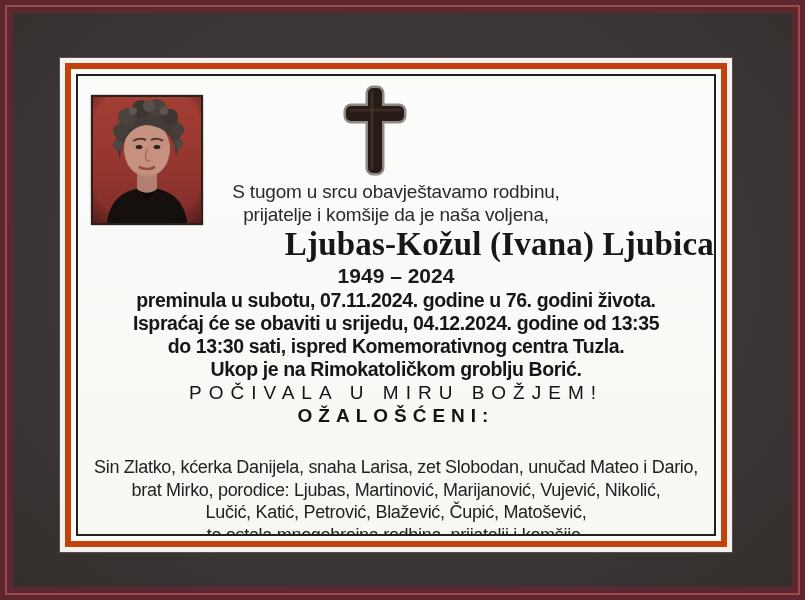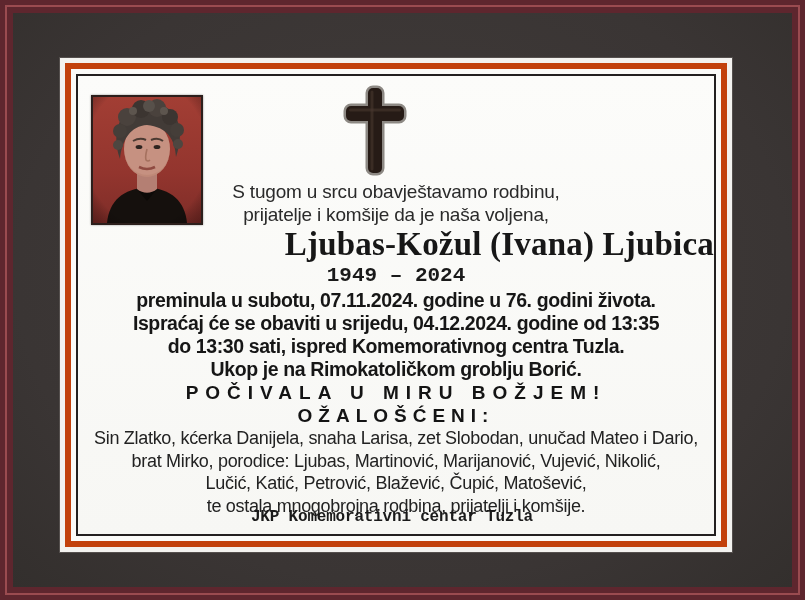--- a/index.html
+++ b/index.html
@@ -51,37 +51,37 @@
   .intro{
     padding-top:104px;font-size:19px;line-height:23px;letter-spacing:-0.2px;
     color:#2a2a2a;
   }
   .line{white-space:nowrap;}
   .name{
     font-family:"Liberation Serif",serif;font-weight:bold;
     font-size:33px;line-height:37px;color:#171717;letter-spacing:0.2px;text-align:right;
   }
   .years{
-    font-family:Liberation Mono, monospace;font-weight:bold;
+    font-family:Liberation Sans, sans-serif;font-weight:bold;
     font-size:21px;line-height:26px;color:#1a1a1a;
   }
   .details{
     font-size:19.5px;font-weight:bold;line-height:23px;letter-spacing:-0.4px;
     color:#161616;
   }
   .rip{
-    font-size:19px;font-weight:bold;line-height:23px;
+    font-size:19px;font-weight:normal;line-height:23px;
     letter-spacing:7px;white-space:nowrap;color:#141414;
   }
   .mourn-head{
     font-size:19px;font-weight:bold;line-height:23px;
     letter-spacing:6px;white-space:nowrap;color:#141414;
   }
   .mourners{
-    font-size:18px;line-height:22.5px;letter-spacing:-0.3px;color:#222;
+    font-size:18px;line-height:22.5px;letter-spacing:-0.3px;color:#222;margin-top:29px;
   }
   .signature{
     margin-top:-10px;font-size:16px;font-weight:bold;line-height:21px;
     text-align:center;padding-right:8px;letter-spacing:-0.2px;color:#1a1a1a;font-family:Liberation Mono, monospace;
   }
 </style>
 </head>
 <body>
 
 <div class="edge-line"></div>

